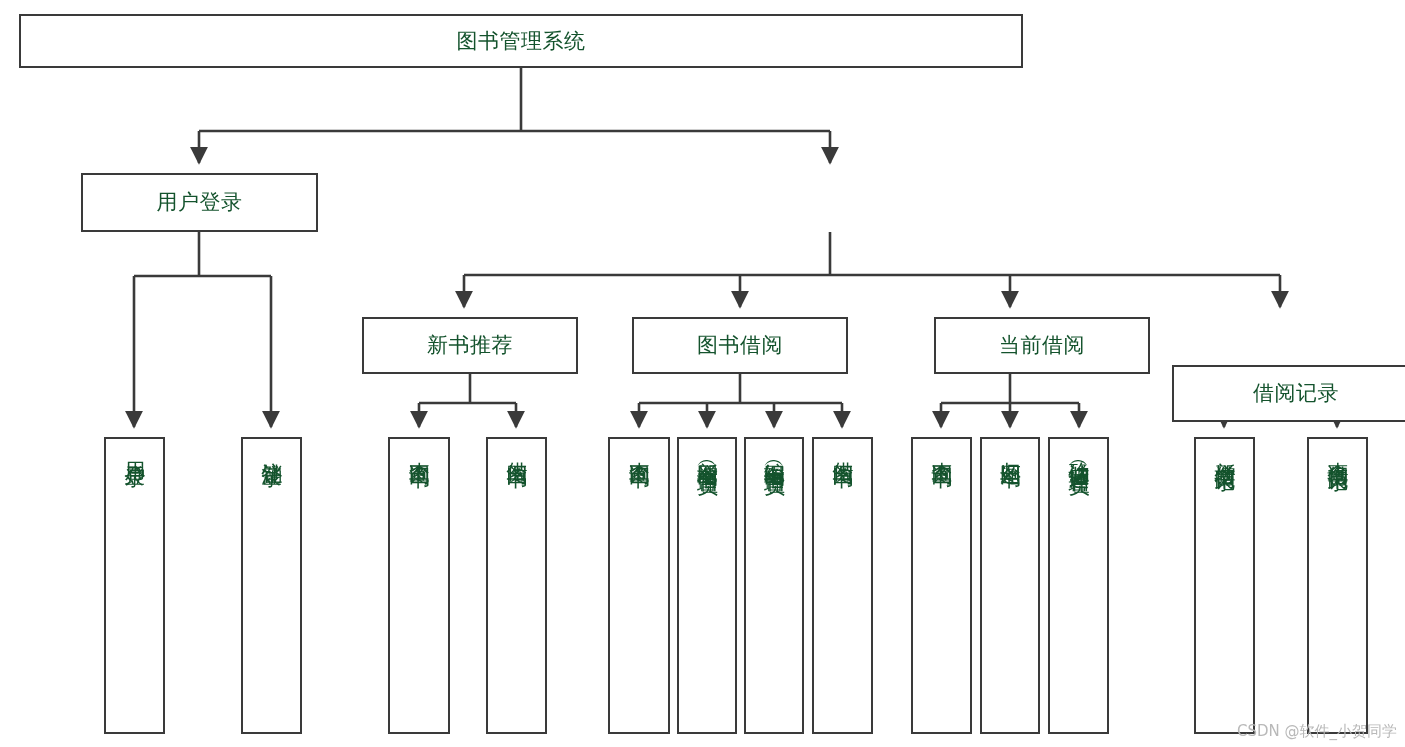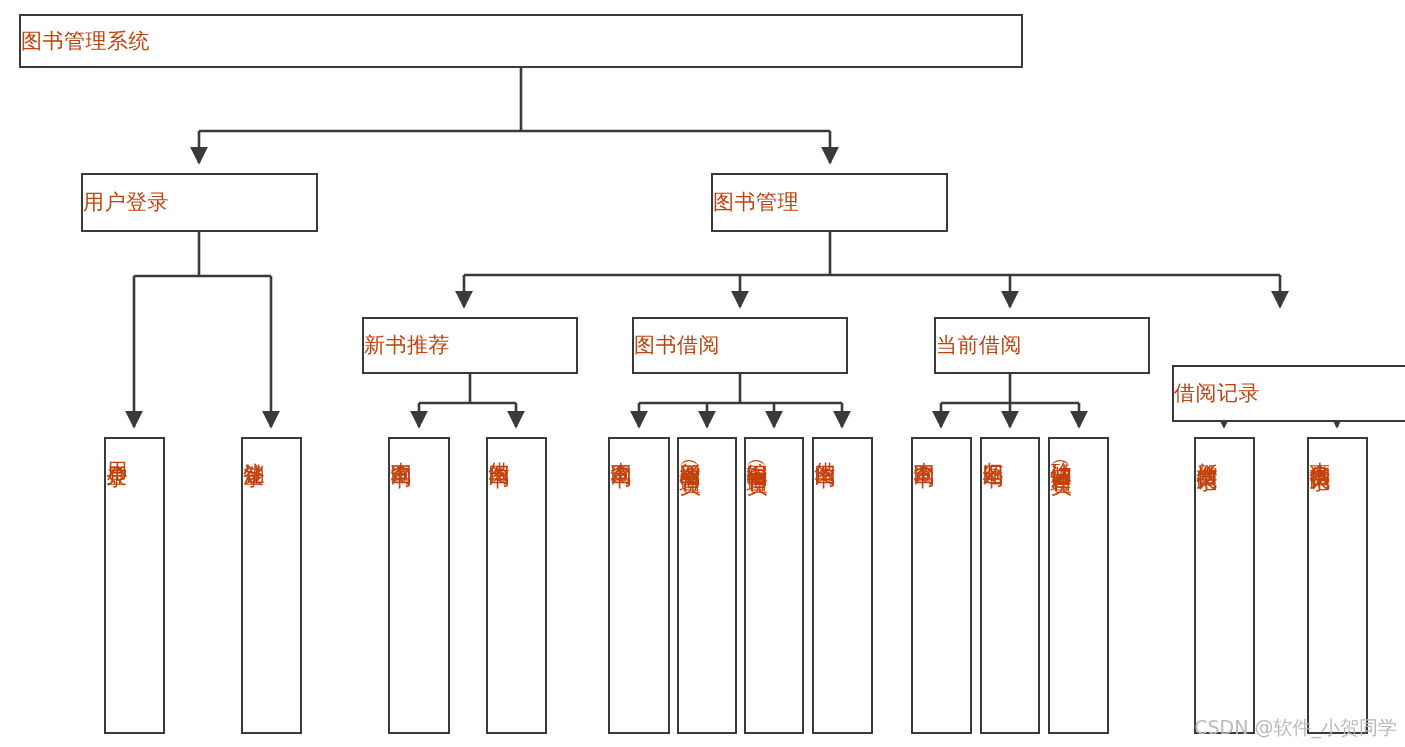--- a/index.html
+++ b/index.html
@@ -26,22 +26,22 @@
     height: 747px;
     pointer-events: none;
   }
   .node {
     position: absolute;
     box-sizing: border-box;
     background: #ffffff;
     border: 2px solid #3a3a3a;
     display: flex;
     align-items: center;
-    justify-content: flex-start;
-    color: #c2410c;
+    justify-content: center;
+    color: #14532d;
     z-index: 2;
   }
   .node-label {
     display: block;
     text-align: center;
     line-height: 1.18;
     letter-spacing: 0.5px;
   }
   
   .node.horizontal .node-label {
@@ -58,21 +58,21 @@
     text-orientation: upright;
     font-size: 21px;
     line-height: 1.0;
     letter-spacing: 2px;
     white-space: nowrap;
   }
   .watermark {
     position: absolute;
     right: 8px;
     bottom: 6px;
-    font-size: 19px;
+    font-size: 15px;
     color: #b9b9b9;
     white-space: nowrap;
     z-index: 3;
     font-family: "DejaVu Sans", "Liberation Sans", sans-serif;
   }
 </style>
 </head>
 <body>
 
 <div id="canvas">
@@ -128,23 +128,20 @@
   </svg>
 
   <div class="node horizontal" style="left:19px; top:14px; width:1004px; height:54px;">
     <span class="node-label">图书管理系统</span>
   </div>
 
   <div class="node horizontal" style="left:81px; top:173px; width:237px; height:59px;">
     <span class="node-label">用户登录</span>
   </div>
 
-  <div class="node horizontal" style="left:711px; top:173px; width:237px; height:59px;">
-    <span class="node-label">图书管理</span>
-  </div>
 
   <div class="node horizontal" style="left:632px; top:317px; width:216px; height:57px;">
     <span class="node-label">图书借阅</span>
   </div>
 
   <div class="node horizontal" style="left:362px; top:317px; width:216px; height:57px;">
     <span class="node-label">新书推荐</span>
   </div>
 
   <div class="node horizontal" style="left:902px; top:317px; width:216px; height:57px;margin-left:32px;">

